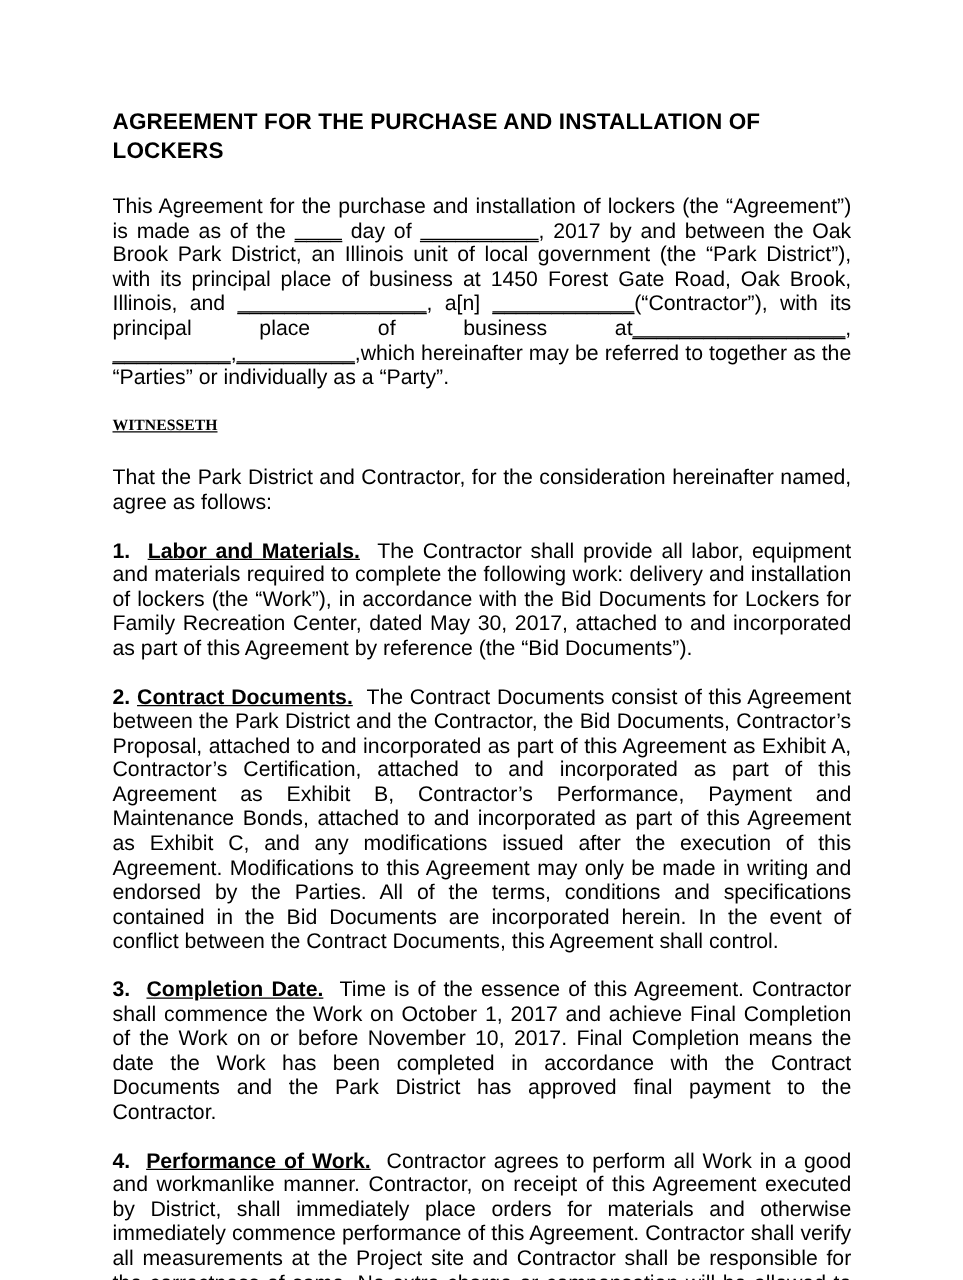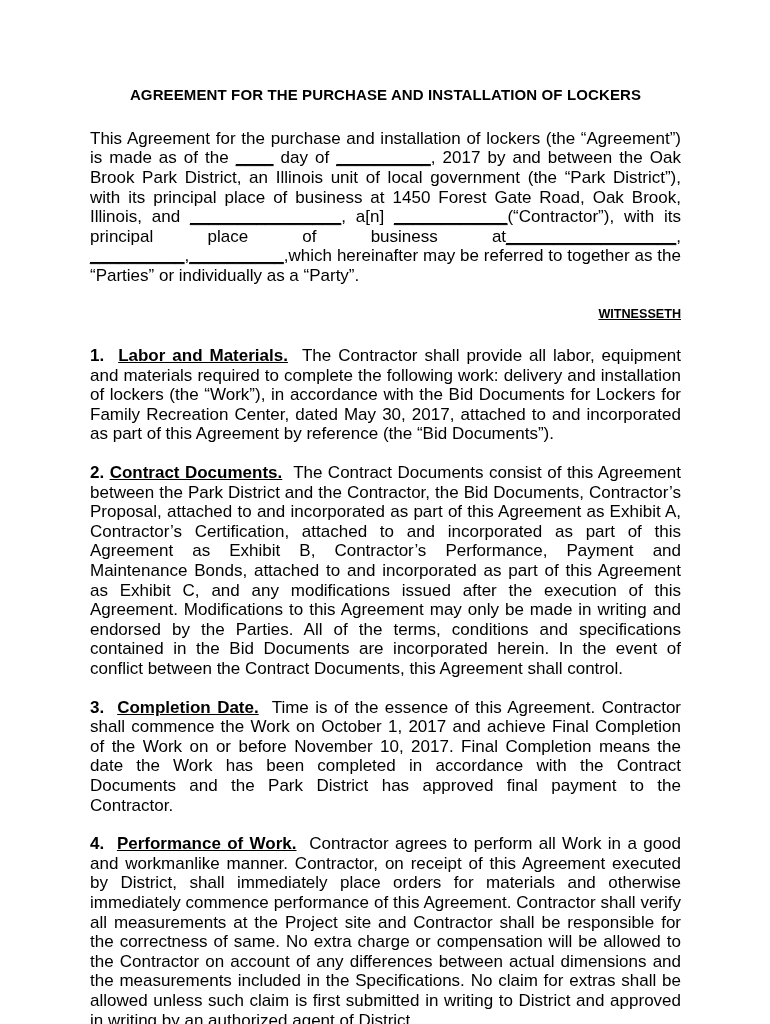--- a/index.html
+++ b/index.html
@@ -17,43 +17,44 @@
   }
   .page {
     position: relative;
     width: 770px;
     height: 1024px;
     background: #ffffff;
     box-sizing: border-box;
     padding: 86px 89px 0 90px;
   }
   .doc-title {
-    text-align: center;
+    text-align: left;
     font-weight: bold;
-    font-size: 15px;
+    font-size: 18px;
     letter-spacing: 0.12px;
     line-height: 1.25;
     margin: 0 0 24px 0;
   }
   p.para {
     font-size: 17px;
     line-height: 19.6px;
     text-align: justify;
     text-justify: inter-word;
     margin: 0 0 19px 0;
     -webkit-hyphens: none;
     hyphens: none;
   }
   .centered-heading {
-    text-align: right;
+    text-align: left;
     font-weight: bold;
     text-decoration: underline;
     font-size: 12.6px;
     line-height: 19.6px;
     margin: 0 0 22px 0;
+    font-family: Liberation Serif, serif;
   }
   .item-head {
     font-weight: bold;
     margin-top: 20px;
   }
   .item-head .num {
     text-decoration: none;
   }
   .item-head .title {
     text-decoration: underline;
@@ -74,20 +75,21 @@
 <body>
 
 <div class="page">
 
   <div class="doc-title">AGREEMENT FOR THE PURCHASE AND INSTALLATION OF LOCKERS</div>
 
   <p class="para"><span>This Agreement for the purchase and installation of lockers (the “Agreement”) is made as of the </span><span class="blank">____</span><span> day of </span><span class="blank">__________</span><span>, 2017 by and between the Oak Brook Park District, an Illinois unit of local government (the “Park District”), with its principal place of business at 1450 Forest Gate Road, Oak Brook, Illinois, and </span><span class="blank">________________</span><span>, a[n] </span><span class="blank">____________</span><span>(“Contractor”), with its principal place of business at</span><span class="blank">__________________</span><span>, </span><span class="blank">__________</span><span>,</span><span class="blank">__________</span><span>,which hereinafter may be referred to together as the “Parties” or individually as a “Party”.</span></p>
 
   <div class="centered-heading">WITNESSETH</div>
 
+  <p class="para">That the Park District and Contractor, for the consideration hereinafter named, agree as follows:</p>
 
   <p class="para"><span class="item-head"><span class="num">1.</span>&nbsp;&nbsp;<span class="title">Labor and Materials.</span></span>&nbsp;&nbsp;<span>The Contractor shall provide all labor, equipment and materials required to complete the following work:  delivery and installation of lockers (the “Work”), in accordance with the Bid Documents for Lockers for Family Recreation Center, dated May 30, 2017, attached to and incorporated as part of this Agreement by reference (the “Bid Documents”).</span></p>
 
   <p class="para"><span class="item-head"><span class="num">2.</span>&nbsp;<span class="title">Contract Documents.</span></span>&nbsp;&nbsp;<span>The Contract Documents consist of this Agreement between the Park District and the Contractor, the Bid Documents, Contractor’s Proposal, attached to and incorporated as part of this Agreement as </span><b class="ex">Exhibit A</b><span>, Contractor’s Certification, attached to and incorporated as part of this Agreement as </span><b class="ex">Exhibit B</b><span>, Contractor’s Performance, Payment and Maintenance Bonds, attached to and incorporated as part of this Agreement as </span><b class="ex">Exhibit C,</b><span> and any modifications issued after the execution of this Agreement.  Modifications to this Agreement may only be made in writing and endorsed by the Parties.  All of the terms, conditions and specifications contained in the Bid Documents are incorporated herein.  In the event of conflict between the Contract Documents, this Agreement shall control.</span></p>
 
   <p class="para"><span class="item-head"><span class="num">3.</span>&nbsp;&nbsp;<span class="title">Completion Date.</span></span>&nbsp;&nbsp;<span>Time is of the essence of this Agreement.   Contractor shall commence the Work on October 1, 2017 and achieve Final Completion of the Work on or before November 10, 2017.  Final Completion means the date the Work has been completed in accordance with the Contract Documents and the Park District has approved final payment to the Contractor.</span></p>
 
   <p class="para"><span class="item-head"><span class="num">4.</span>&nbsp;&nbsp;<span class="title">Performance of Work.</span></span>&nbsp;&nbsp;<span>Contractor agrees to perform all Work in a good and workmanlike manner.  Contractor, on receipt of this Agreement executed by District, shall immediately place orders for materials and otherwise immediately commence performance of this Agreement. Contractor shall verify all measurements at the Project site and Contractor shall be responsible for the correctness of same.   No extra charge or compensation will be allowed to the Contractor on account of any differences between actual dimensions and the measurements included in the Specifications.  No claim for extras shall be allowed unless such claim is first submitted in writing to District and approved in writing by an authorized agent of District.</span></p>
 
 </div>

